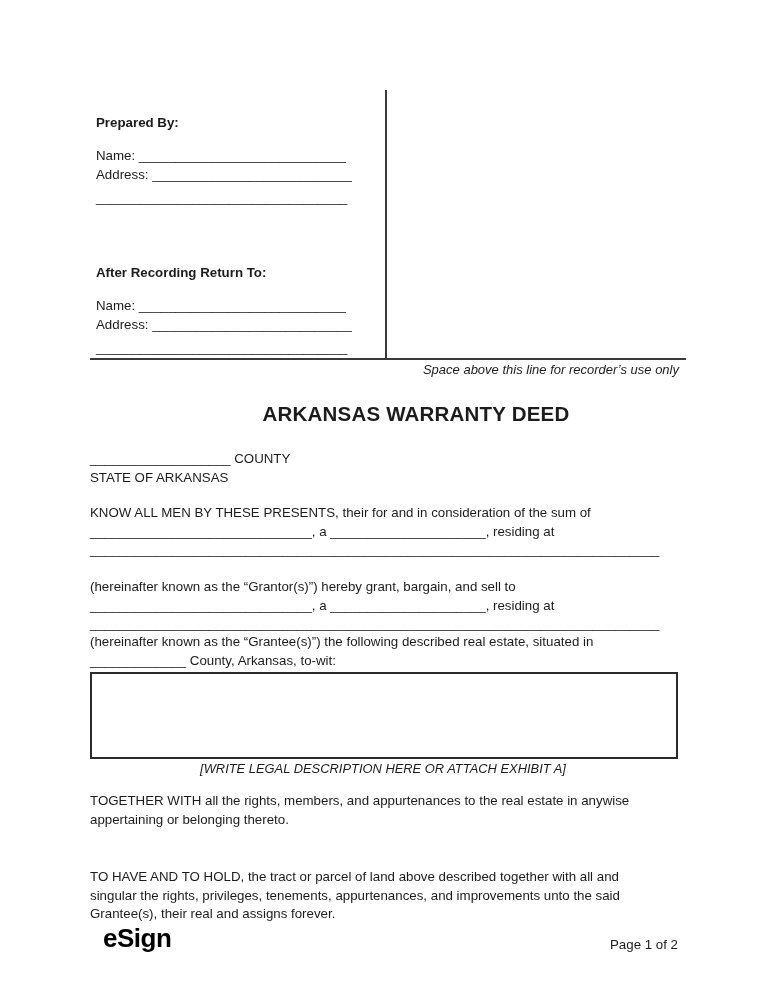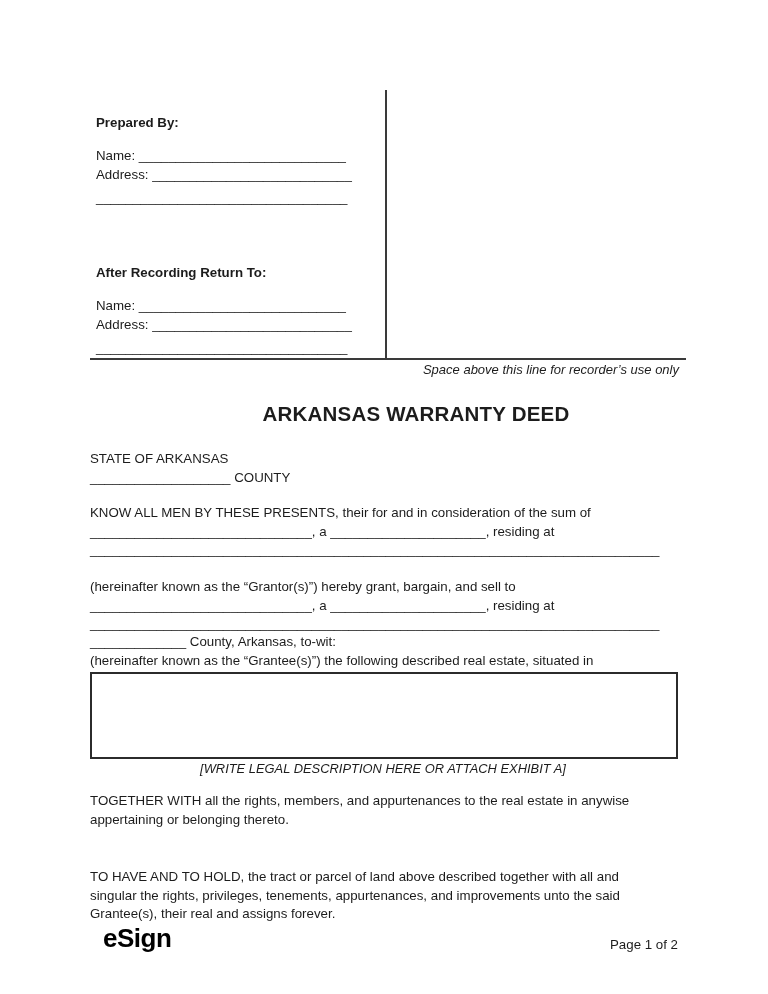--- a/index.html
+++ b/index.html
@@ -55,39 +55,39 @@
     <div class="extra">__________________________________</div>
   </section>
 
   <div class="vline"></div>
   <div class="hline"></div>
   <div class="recorder-note">Space above this line for recorder’s use only</div>
 
   <h1 class="title">ARKANSAS WARRANTY DEED</h1>
 
   <div class="block state-block">
+    <div>___________________ COUNTY</div>
     <div>STATE OF ARKANSAS</div>
-    <div>___________________ COUNTY</div>
   </div>
 
   <div class="block presents-block">
     <div>KNOW ALL MEN BY THESE PRESENTS, their for and in consideration of the sum of</div>
     <div>______________________________, a _____________________, residing at</div>
     <div>_____________________________________________________________________________</div>
   </div>
 
   <div class="block grantor-block">
     <div>(hereinafter known as the “Grantor(s)”) hereby grant, bargain, and sell to</div>
     <div>______________________________, a _____________________, residing at</div>
     <div>_____________________________________________________________________________</div>
   </div>
 
   <div class="block grantee-block">
+    <div>(hereinafter known as the “Grantee(s)”) the following described real estate, situated in</div>
     <div>_____________ County, Arkansas, to-wit:</div>
-    <div>(hereinafter known as the “Grantee(s)”) the following described real estate, situated in</div>
   </div>
 
   <div class="legal-box"></div>
   <div class="legal-caption">[WRITE LEGAL DESCRIPTION HERE OR ATTACH EXHIBIT A]</div>
 
   <div class="block together-block">
     <div>TOGETHER WITH all the rights, members, and appurtenances to the real estate in anywise</div>
     <div>appertaining or belonging thereto.</div>
   </div>
 

